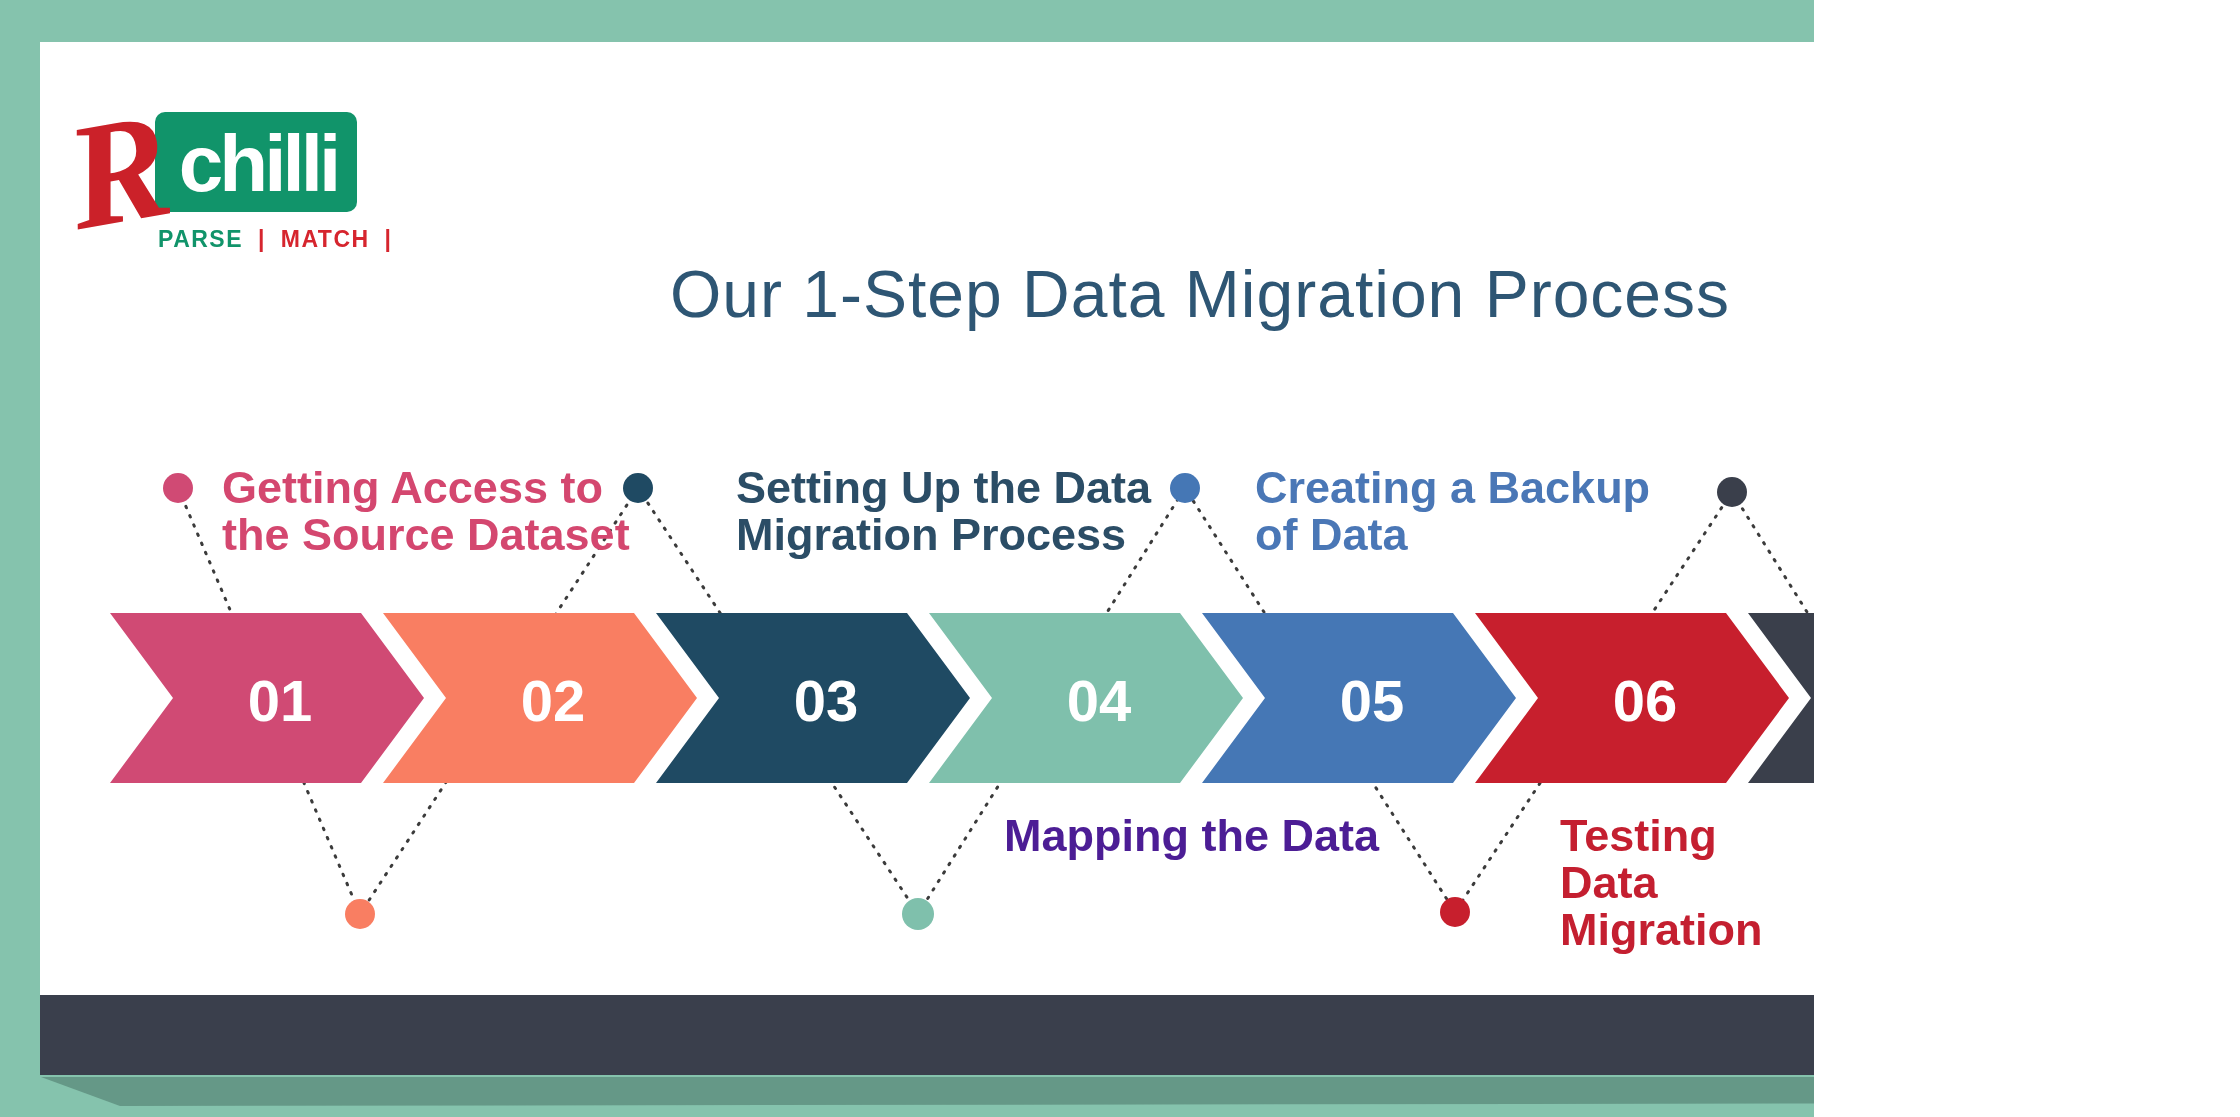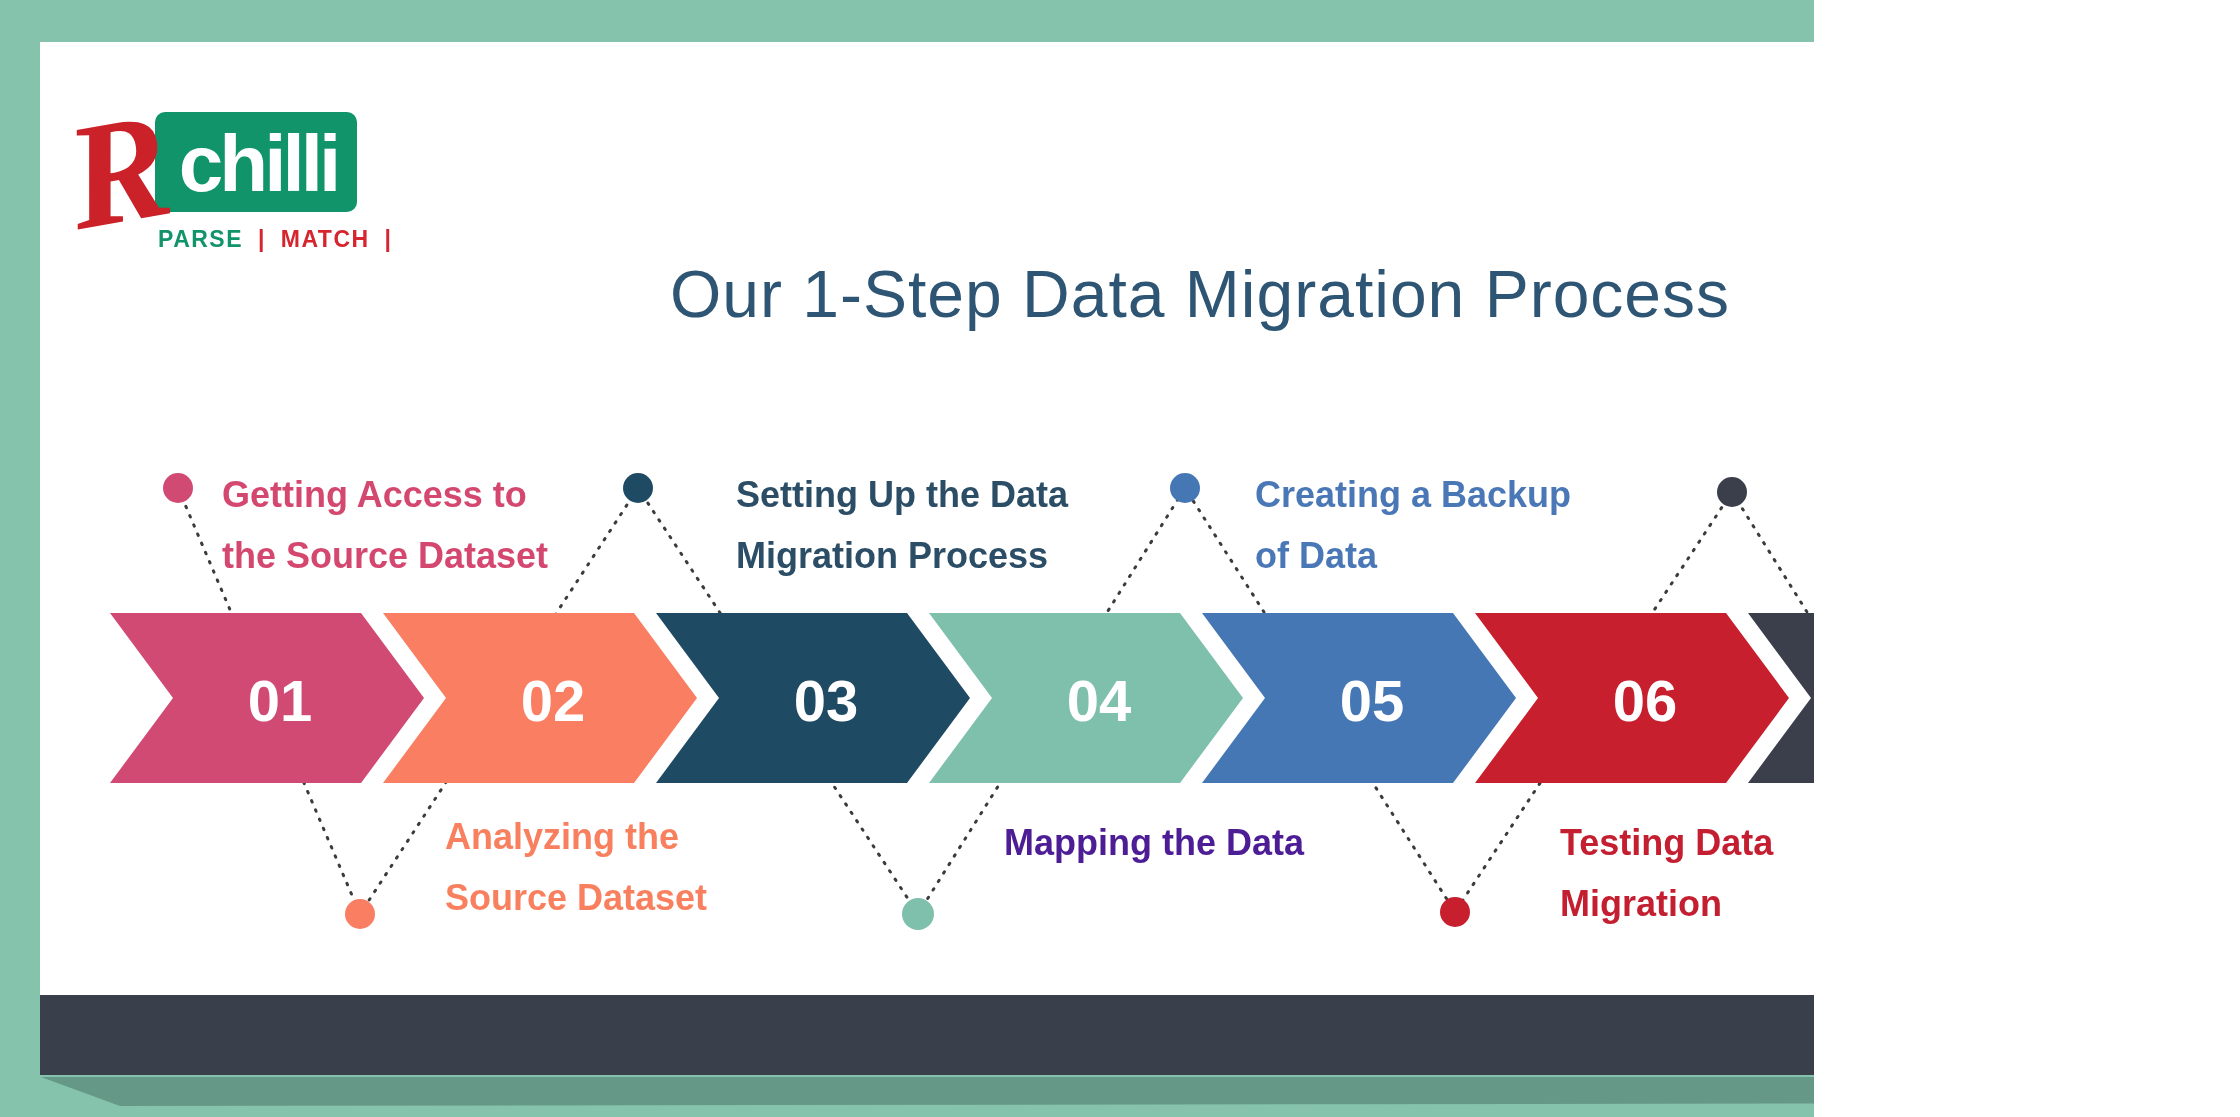--- a/index.html
+++ b/index.html
@@ -30,22 +30,22 @@
   .title {
     position: absolute;
     left: 560px; top: 256px; width: 1280px;
     text-align: center;
     font-size: 66px; font-weight: 500;
     letter-spacing: 1px;
     white-space: nowrap;
   }
   .step-label {
     position: absolute;
-    font-size: 36px; font-weight: 600;
-    line-height: 61px;
+    font-size: 45px; font-weight: 600;
+    line-height: 47px;
     white-space: pre-line;
   }
   .lbl-s1 { left: 222px;  top: 464px; }
   .lbl-s2 { left: 445px;  top: 806px; }
   .lbl-s3 { left: 736px;  top: 464px; }
   .lbl-s4 { left: 1004px; top: 812px; }
   .lbl-s5 { left: 1255px; top: 464px; }
   .lbl-s6 { left: 1560px; top: 812px; }
   .lbl-s7 { left: 1792px; top: 470px; }
   .chev-number {
@@ -115,22 +115,20 @@
     <circle cx="918" cy="914" r="16" fill="#7fc0ac"></circle>
     <circle cx="1185" cy="488" r="15" fill="#4577b5"></circle>
     <circle cx="1455" cy="912" r="15" fill="#c71f2d"></circle>
     <circle cx="1732" cy="492" r="15" fill="#3a3f4b"></circle>
 
     <polygon points="41,1077 2204,1077 2140,1103 120,1106" opacity="0.45" fill="#3e6459"></polygon>
   </svg>
 
   <div class="step-label lbl-s1" style="color: rgb(212, 71, 111);">Getting Access to
 the Source Dataset</div>
-  <div class="step-label lbl-s2" style="color: rgb(248, 128, 95);">Analyzing the
-Source Dataset</div>
   <div class="step-label lbl-s3" style="color: rgb(43, 77, 102);">Setting Up the Data
 Migration Process</div>
   <div class="step-label lbl-s4" style="color: #4c1d95;">Mapping the Data</div>
   <div class="step-label lbl-s6" style="color: rgb(196, 31, 48);">Testing Data Migration</div>
   <div class="step-label lbl-s5" style="color: rgb(74, 119, 182);">Creating a Backup
 of Data</div>
 
 </div>
 
 </body></html>

